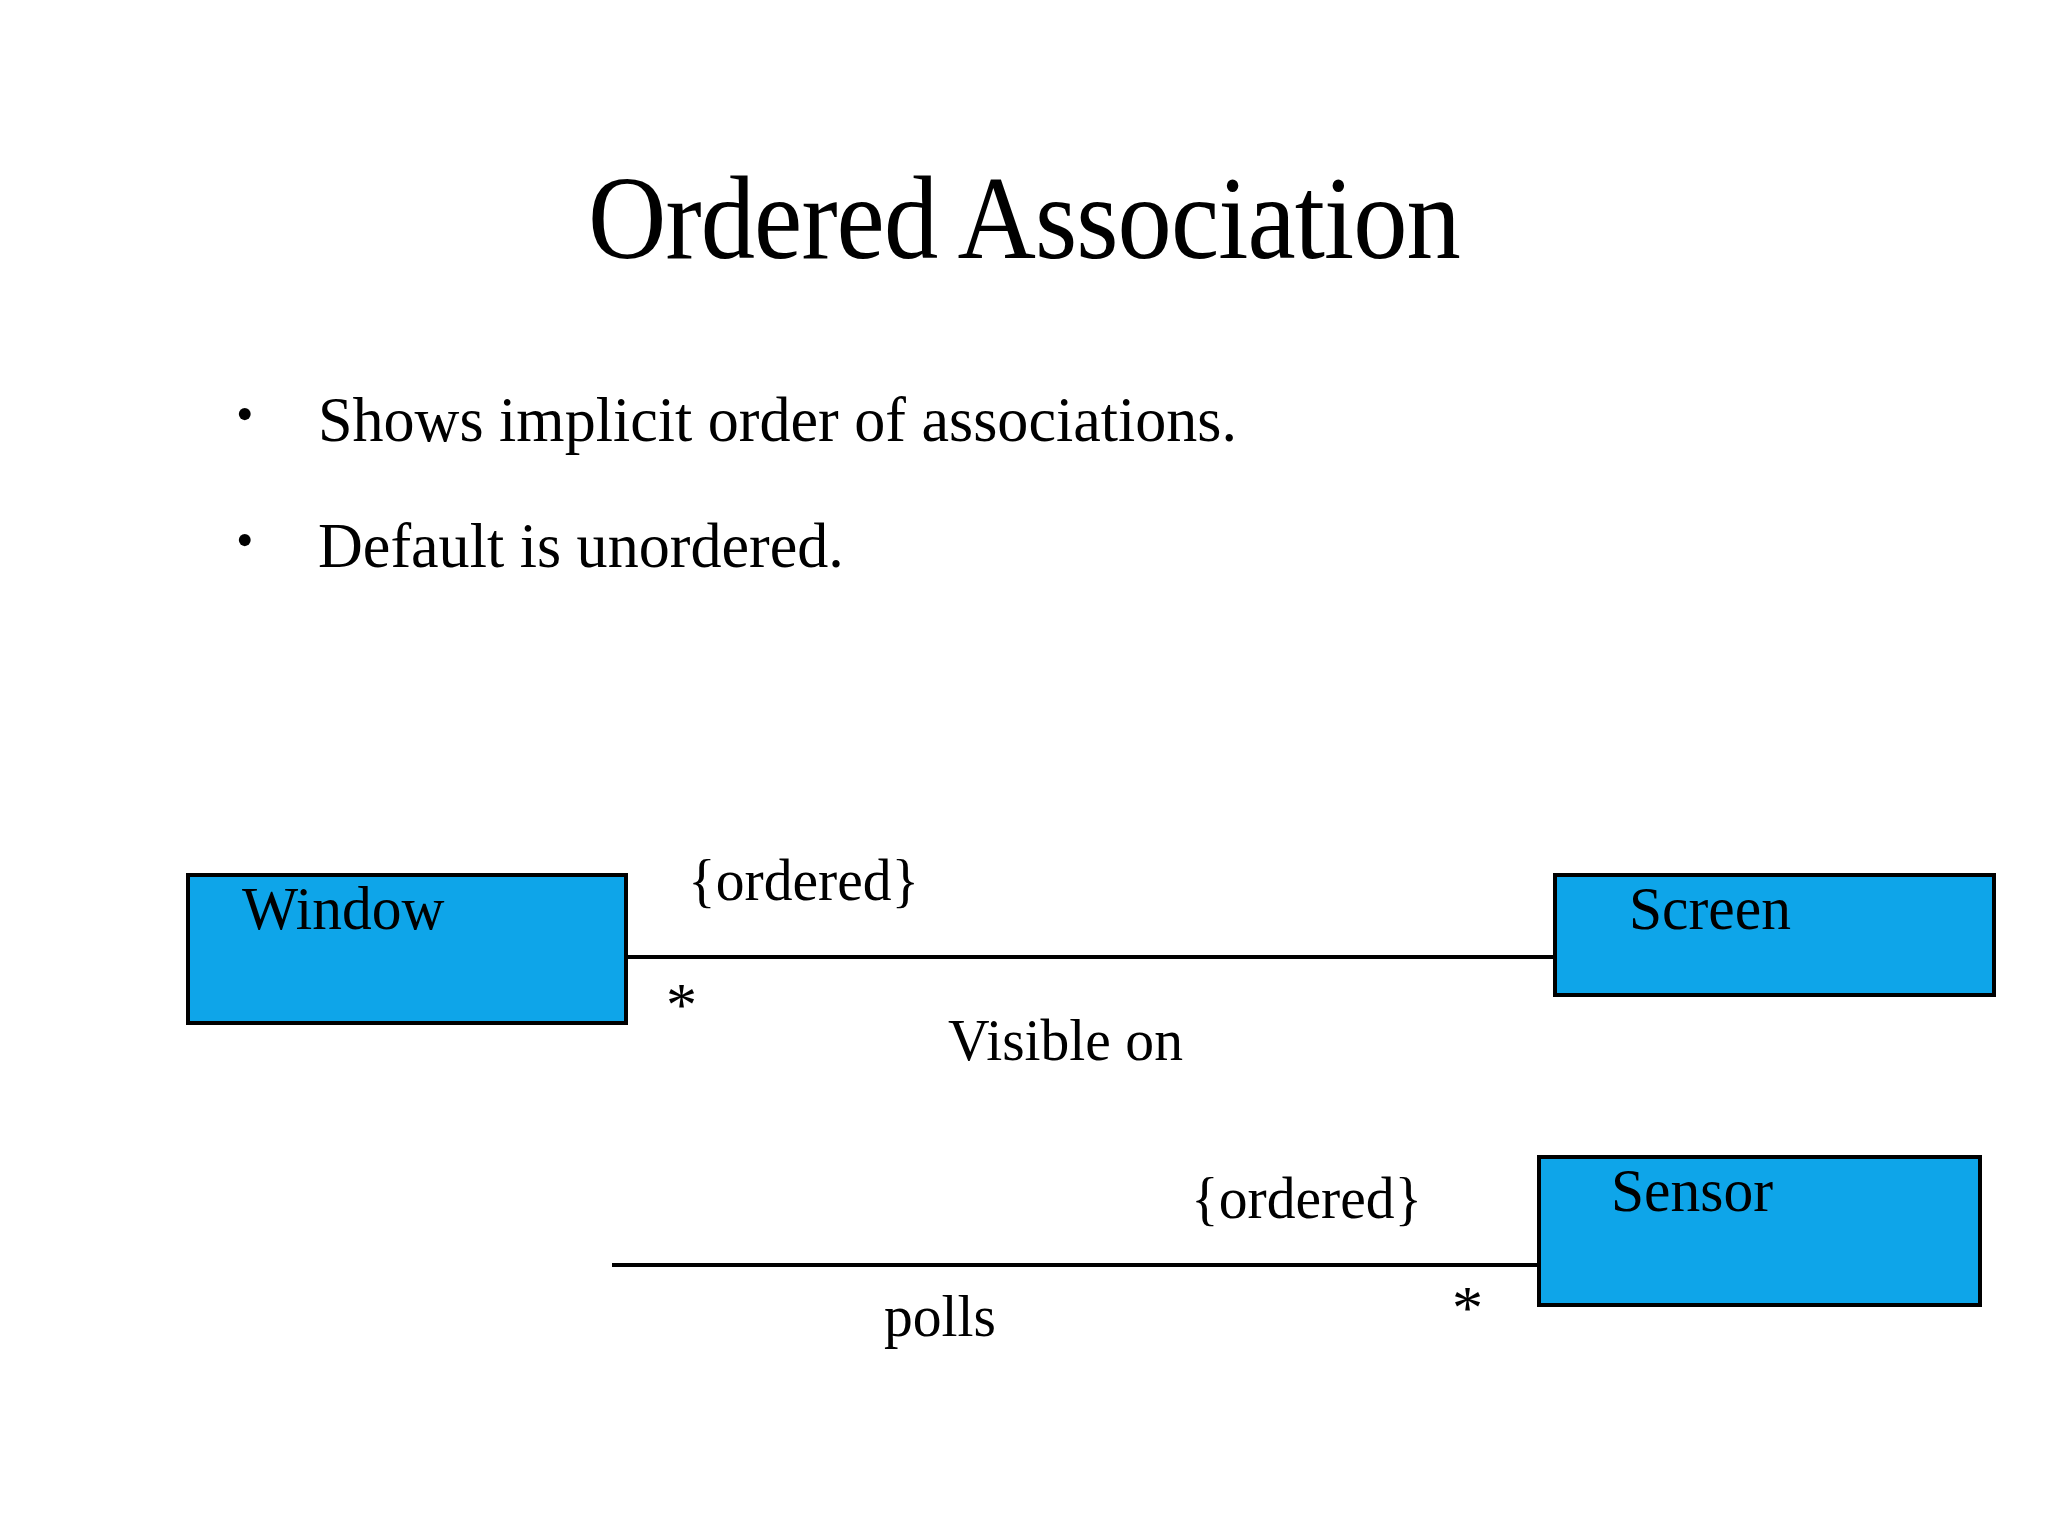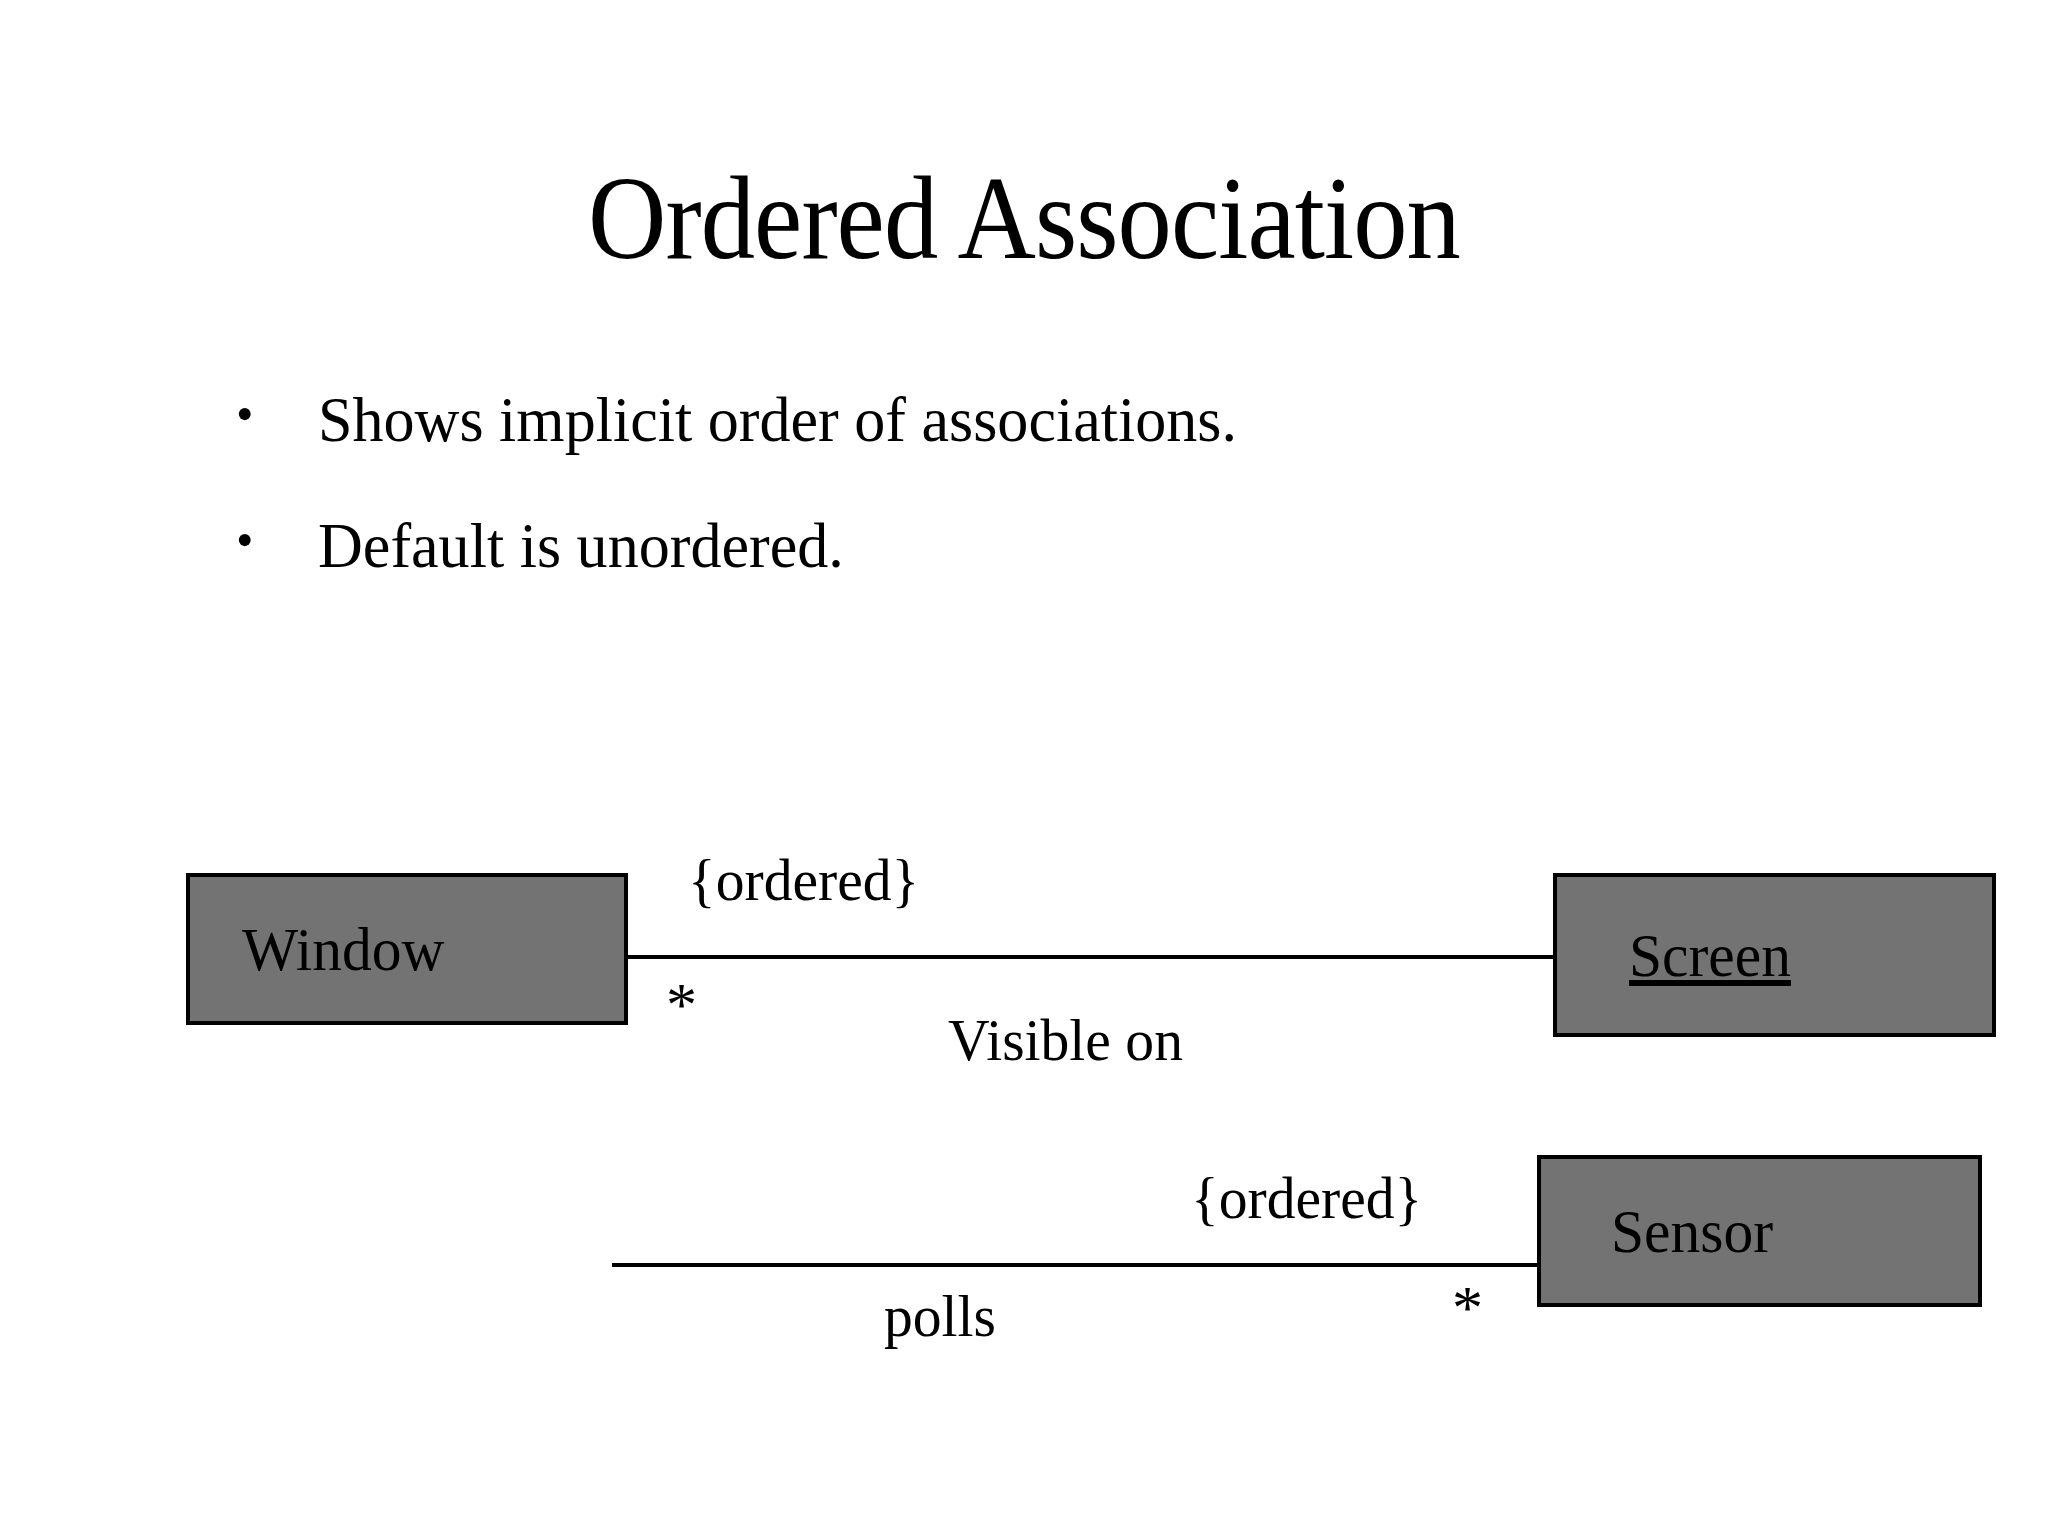--- a/index.html
+++ b/index.html
@@ -70,23 +70,23 @@
     position: absolute;
     left: 0;
     top: 0;
     width: 2048px;
     height: 1536px;
   }
   .uml-box {
     position: absolute;
     box-sizing: border-box;
     border: 4px solid #000000;
-    background: #737373;
+    background: #0ea5e9;
     display: flex;
-    align-items: center;
+    align-items: flex-start;
   }
   .uml-box-label {
     font-size: 62px;
     line-height: 1.0;
     white-space: nowrap;
     transform: scaleX(0.96);
     transform-origin: left center;
   }
   .assoc-line {
     position: absolute;
@@ -104,21 +104,21 @@
   .mult-text {
     position: absolute;
     font-size: 62px;
     line-height: 1.0;
     white-space: nowrap;
   }
 
   
   #box-window      { left: 186px;  top: 873px;  width: 442px; height: 152px; }
   #box-window .uml-box-label { margin-left: 52px; }
-  #box-screen      { left: 1553px; top: 873px;  width: 443px; height: 164px; text-decoration: underline; }
+  #box-screen      { left: 1553px; top: 873px;  width: 443px; height: 124px; }
   #box-screen .uml-box-label { margin-left: 72px; }
   #line-window-screen { left: 626px; top: 955px; width: 929px; }
   #label-ordered-1 { left: 688px;  top: 850px; }
   #mult-window-1   { left: 666px;  top: 973px; }
   #label-visible-on{ left: 948px;  top: 1010px; }
 
   
   #box-controller  { left: 165px;  top: 1180px; width: 449px; height: 152px; }
   #box-controller .uml-box-label { margin-left: 54px; }
   #box-sensor      { left: 1537px; top: 1155px; width: 445px; height: 152px; }

